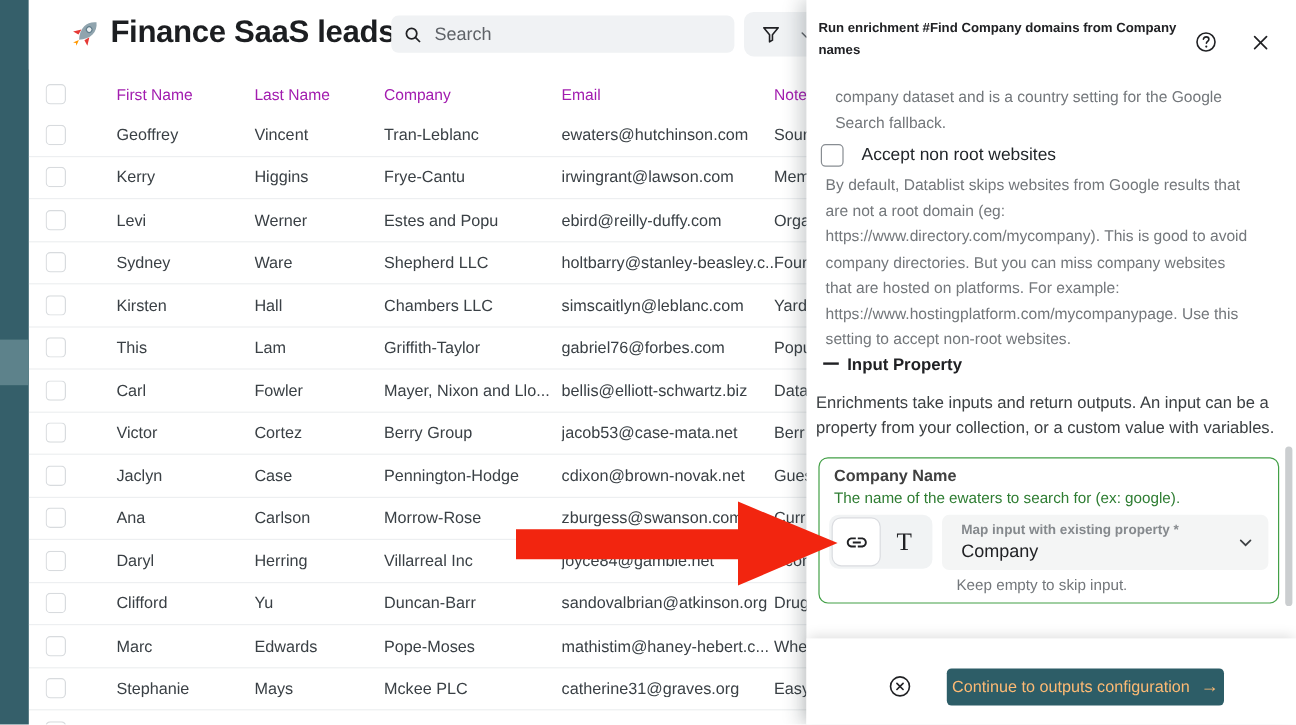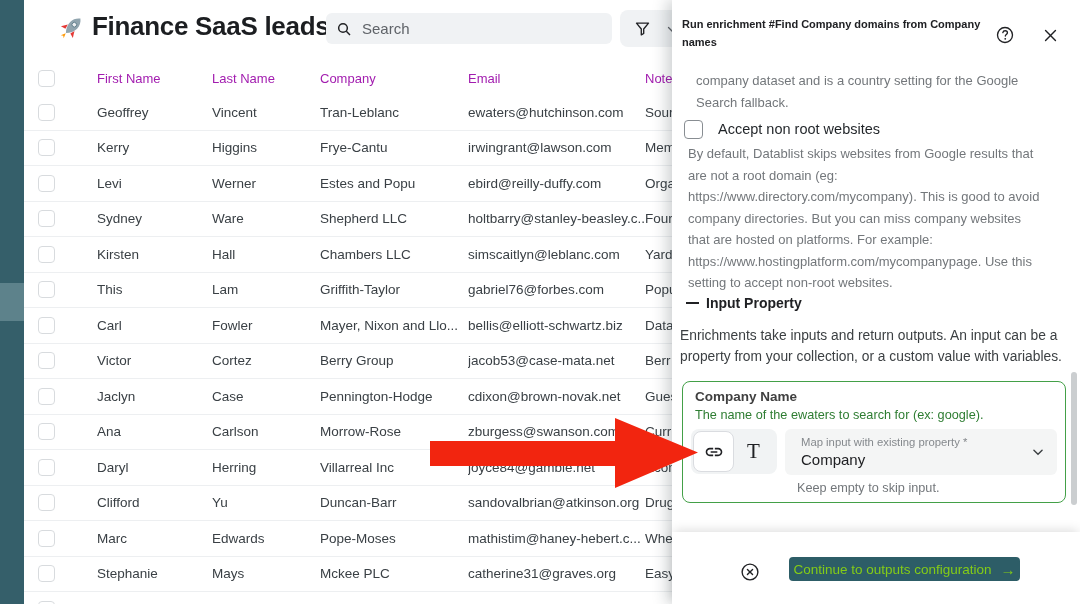--- a/index.html
+++ b/index.html
@@ -41,30 +41,30 @@
   .sec-title { position:absolute; left:34px; top:295px; font-size:14px; font-weight:700; color:#202124; }
   .sec-para { position:absolute; left:8px; top:325px; width:392px; font-size:13.8px; line-height:21px; color:#3c4043; }
 
   .green-box { position:absolute; left:10px; top:381px; width:384px; height:122px; border:1.5px solid #43a047; border-radius:8px; background:#fff; }
   .gb-title { position:absolute; left:12px; top:7px; font-size:13.5px; font-weight:700; color:#404040; }
   .gb-sub { position:absolute; left:12px; top:26px; font-size:12.7px; color:#2e7d32; }
   .gb-btns { position:absolute; left:8px; top:47px; width:86px; height:45px; background:#f1f3f4; border-radius:8px; display:flex; align-items:center; padding:2px; }
   .gb-linkbtn { width:41px; height:41px; background:#fff; border:1px solid #dadce0; border-radius:8px; display:flex; align-items:center; justify-content:center; cursor:pointer; }
   .gb-textbtn { width:39px; height:41px; display:flex; align-items:center; justify-content:center; font-family:"Liberation Serif",serif; font-size:21px; color:#202124; cursor:pointer; }
   .gb-select { position:absolute; left:102px; top:47px; width:272px; height:46px; background:#f4f5f5; border-radius:6px; cursor:pointer; }
-  .gb-select-label { position:absolute; left:16px; top:7px; font-size:11.3px; color:#85898d; }
+  .gb-select-label { position:absolute; left:16px; top:7px; font-size:11.3px; color:#85898d;font-weight:bold; }
   .gb-select-value { position:absolute; left:16px; top:22px; font-size:15px; color:#202124; }
   .gb-select-chev { position:absolute; right:12px; top:16px; }
   .gb-helper { position:absolute; left:114px; top:99px; font-size:12.7px; color:#73777b; }
 
   .panel-scrollthumb { position:absolute; left:399px; top:372px; width:6px; height:133px; background:#cbced0; border-radius:3px; }
 
   .panel-footer { position:absolute; left:0; top:532px; width:408px; height:72px; background:#fff; box-shadow:0 -4px 10px -2px rgba(0,0,0,.13); }
   .cancel-btn { position:absolute; left:67px; top:29px; width:22px; height:22px; cursor:pointer; }
-  .continue-btn { position:absolute; left:117px; top:25px; width:231px; height:24px; background:#2d5d67; border-radius:4px; border:none; color:#84cc16; font-size:13.5px; font-family:"Liberation Sans",sans-serif; display:flex; align-items:center; justify-content:center; gap:9px; cursor:pointer; }
+  .continue-btn { position:absolute; left:117px; top:25px; width:231px; height:31px; background:#2d5d67; border-radius:4px; border:none; color:#fdba74; font-size:13.5px; font-family:"Liberation Sans",sans-serif; display:flex; align-items:center; justify-content:center; gap:9px; cursor:pointer; }
   .continue-arrow { font-size:15px; line-height:1; }
 
   
   .red-arrow { position:absolute; left:425px; top:408px; width:285px; height:92px; z-index:9; pointer-events:none; }
 </style>
 </head>
 <body>
 
 <div id="app">
 

